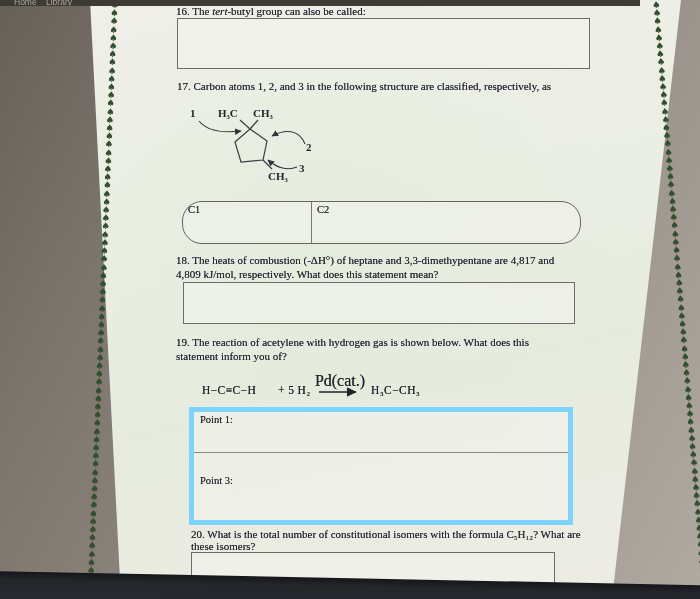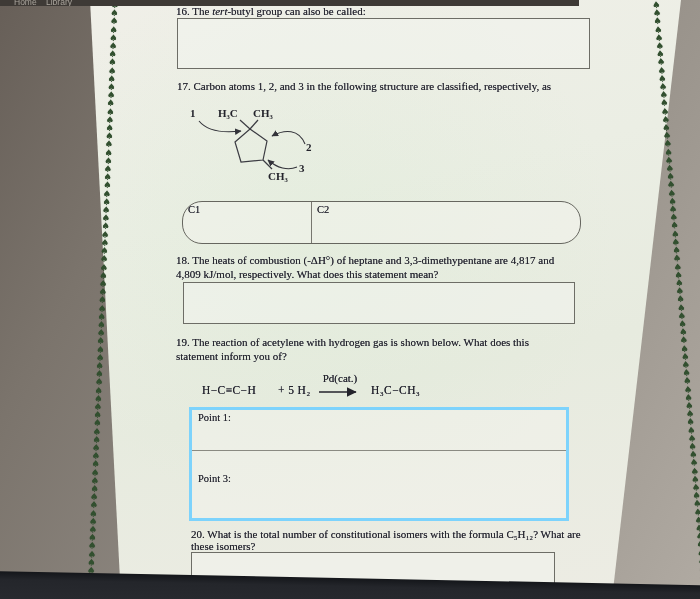--- a/index.html
+++ b/index.html
@@ -16,44 +16,44 @@
   .page-shade{position:absolute;inset:0;pointer-events:none;
     clip-path:polygon(90px 0px,681px 0px,612px 599px,121px 599px);
     background:radial-gradient(ellipse at 45% 40%, rgba(210,235,205,0.25) 0%, rgba(0,0,0,0) 55%);}
   
   .chain{position:absolute;top:1px;width:14px;height:620px;text-align:center;
     font-family:"DejaVu Serif",serif;font-size:9px;line-height:8.2px;white-space:pre;
     text-shadow:0 0 0.7px rgba(30,60,30,.9);}
   .chain.left{left:108px;transform:rotate(2.4deg);transform-origin:top center;}
   .chain.right{left:649px;transform:rotate(-4.7deg);transform-origin:top center;}
   
-  .topbar{position:absolute;left:0;top:0;width:579px;height:6px;background:#3e3a36;
+  .topbar{position:absolute;left:0;top:0;width:640px;height:6px;background:#3e3a36;
     overflow:hidden;z-index:6;}
   .topbar span{position:absolute;top:-3px;font-family:"Liberation Sans","DejaVu Sans",sans-serif;
     font-size:8.5px;color:#a9a49c;}
   .topbar .m1{left:14px;} .topbar .m2{left:46px;}
   
   .bezel{position:absolute;left:-8px;top:571px;width:724px;height:46px;z-index:7;
     transform:rotate(1.15deg);transform-origin:top left;
     background:linear-gradient(180deg,#14161a 0%,#24262b 18%,#292b30 70%,#3c4047 88%,#4a4e57 100%);}
   
   .q{position:absolute;color:#26262e;font-size:11px;white-space:nowrap;
     text-shadow:0 0 .6px rgba(35,35,60,.75);}
   .ansbox{position:absolute;border:1px solid #6d6d66;background:rgba(243,244,238,.55);}
   .tbl{position:absolute;display:flex;border:1px solid #66665f;background:rgba(243,244,238,.5);}
   .tbl .cell{border-right:1px solid #77776f;box-sizing:border-box;
     padding:2px 5px;font-size:10.5px;color:#26262e;text-shadow:0 0 .6px rgba(35,35,60,.7);}
   .tbl .cell:last-child{border-right:none;}
-  .points{position:absolute;border:3px solid #7dd3fc;background:rgba(243,244,238,.5);}
+  .points{position:absolute;border:5px solid #7dd3fc;background:rgba(243,244,238,.5);}
   .points .prow{box-sizing:border-box;border-bottom:1px solid #8a8a82;
     padding:2px 6px;font-size:10.5px;color:#26262e;text-shadow:0 0 .6px rgba(35,35,60,.7);}
   .points .prow:last-child{border-bottom:none;margin-top:20px;}
   .eq{position:absolute;font-size:11.5px;color:#23232b;letter-spacing:.4px;
     text-shadow:0 0 .6px rgba(30,30,55,.8);white-space:nowrap;}
-  .cat{position:absolute;font-size:11px;color:#23232b;text-align:center;
+  .cat{position:absolute;font-size:16px;color:#23232b;text-align:center;
     text-shadow:0 0 .6px rgba(30,30,55,.8);}
   .boxlabel{position:absolute;font-size:10.5px;color:#26262e;white-space:nowrap;
     text-shadow:0 0 .6px rgba(35,35,60,.7);}
   svg text{fill:#23232b;font-family:"Liberation Serif","DejaVu Serif",serif;}
 </style>
 </head>
 <body>
 
 <div id="screen">
 

